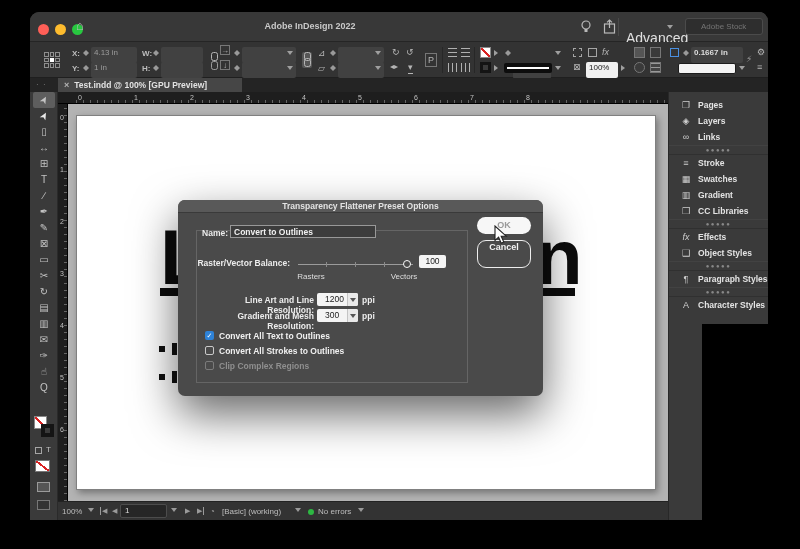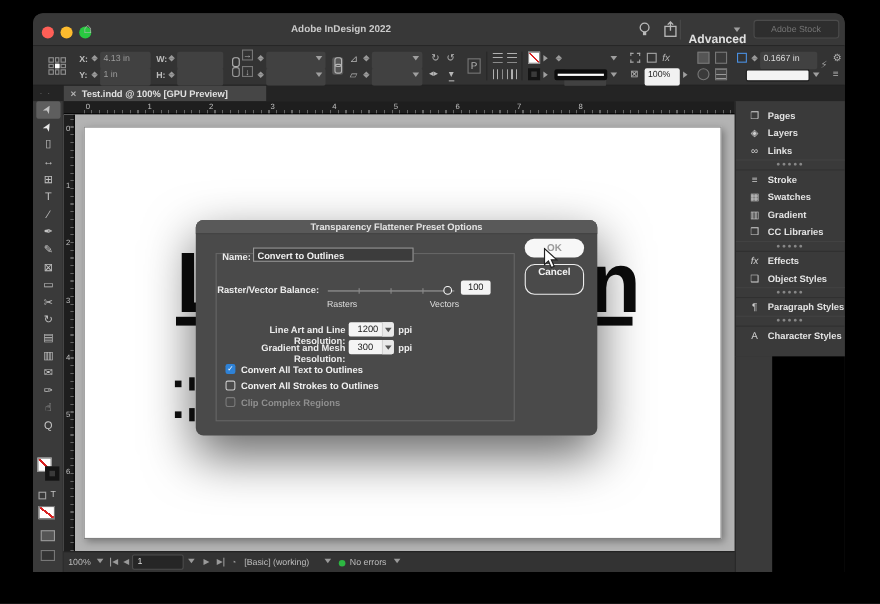--- a/index.html
+++ b/index.html
@@ -5,21 +5,21 @@
   *{box-sizing:border-box;margin:0;padding:0}
   html,body{width:800px;height:549px}
   body{background:#000;font-family:"Liberation Sans","DejaVu Sans",sans-serif;position:relative;overflow:hidden;color:#ccc}
   #win{position:absolute;left:30px;top:12px;width:738px;height:508px;background:#333;border-radius:9px 9px 0 0}
   
   #titlebar{position:absolute;left:0;top:0;width:738px;height:30px;background:#383838;border-bottom:1px solid #252525;border-radius:9px 9px 0 0}
   .tl{position:absolute;top:12px;width:11px;height:11px;border-radius:50%}
   #tl-close{left:8px;background:#ff5f57}#tl-min{left:25px;background:#febc2e}#tl-zoom{left:42px;background:#28c840}
   .tbico{position:absolute;color:#b9b9b9;font-size:12px;line-height:12px}
   #apptitle{position:absolute;left:200px;top:9px;width:160px;text-align:center;font-size:9px;font-weight:700;color:#c9c9c9}
-  #advanced{position:absolute;left:596px;top:18px;font-size:11px;font-weight:700;color:#e0e0e0}
+  #advanced{position:absolute;left:596px;top:18px;font-size:14px;font-weight:400;color:#e0e0e0}
   #searchbox{position:absolute;left:655px;top:6px;width:78px;height:17px;background:#2e2e2e;border:1px solid #4b4b4b;border-radius:3px;display:flex;align-items:center;padding:0 8px;gap:7px}
   #searchbox input{background:transparent;border:0;outline:0;width:58px;font-size:8px;color:#9a9a9a;font-family:inherit}
   
   #controlbar{position:absolute;left:0;top:30px;width:738px;height:36px;background:#333;border-bottom:1px solid #1f1f1f}
   .lbl{position:absolute;font-size:8px;color:#bdbdbd;font-weight:700}
   .fld{position:absolute;height:16px;background:#414141;border-radius:2px;color:#9c9c9c;font-size:8px;line-height:12px;padding:0 3px}
   .wb{background:#f1f1f1;color:#222}
   .stp{position:absolute;width:7px;height:12px}
   .stp::before,.stp::after{content:"";position:absolute;left:1px;border:3px solid transparent}
   .stp::before{top:0;border-bottom:3px solid #9a9a9a}
@@ -215,21 +215,21 @@
     <span class="cbico" style="left:572px;top:4px;font-style:italic">fx</span>
     <span class="cbico" style="left:543px;top:19px">⊠</span>
     <span class="fld wb" style="left:556px;top:20px;width:32px">100%</span>
     <span class="chevr" style="left:591px;top:20px"></span>
     <span class="wrapico" style="left:604px;top:5px"></span>
     <span class="wrapico" style="left:620px;top:5px;background:#3a3a3a"></span>
     <span class="wrapico" style="left:604px;top:20px;background:#3a3a3a;border-radius:50%"></span>
     <span class="wrapico" style="left:620px;top:20px;background:repeating-linear-gradient(0deg,#999 0 1px,#444 1px 4px)"></span>
     <span class="fitblue" style="left:640px;top:6px"></span>
     <span class="stp" style="left:652px;top:5px"></span>
-    <span class="fld" style="left:661px;top:5px;width:52px;color:#ddd;font-weight:400">0.1667 in</span>
+    <span class="fld" style="left:661px;top:5px;width:52px;color:#ddd;font-weight:700">0.1667 in</span>
     <span id="whiteprev"></span>
     <span class="chevd" style="left:708px;top:20px"></span>
     <span class="cbico" style="left:716px;top:11px;color:#9a9a9a">⚡</span>
     <span class="cbico" style="left:727px;top:4px">⚙</span>
     <span class="cbico" style="left:727px;top:19px">≡</span>
   </div>
 
   <div id="tabbar">
     <span id="panelcollapse">· ·</span>
     <span id="doctab">

